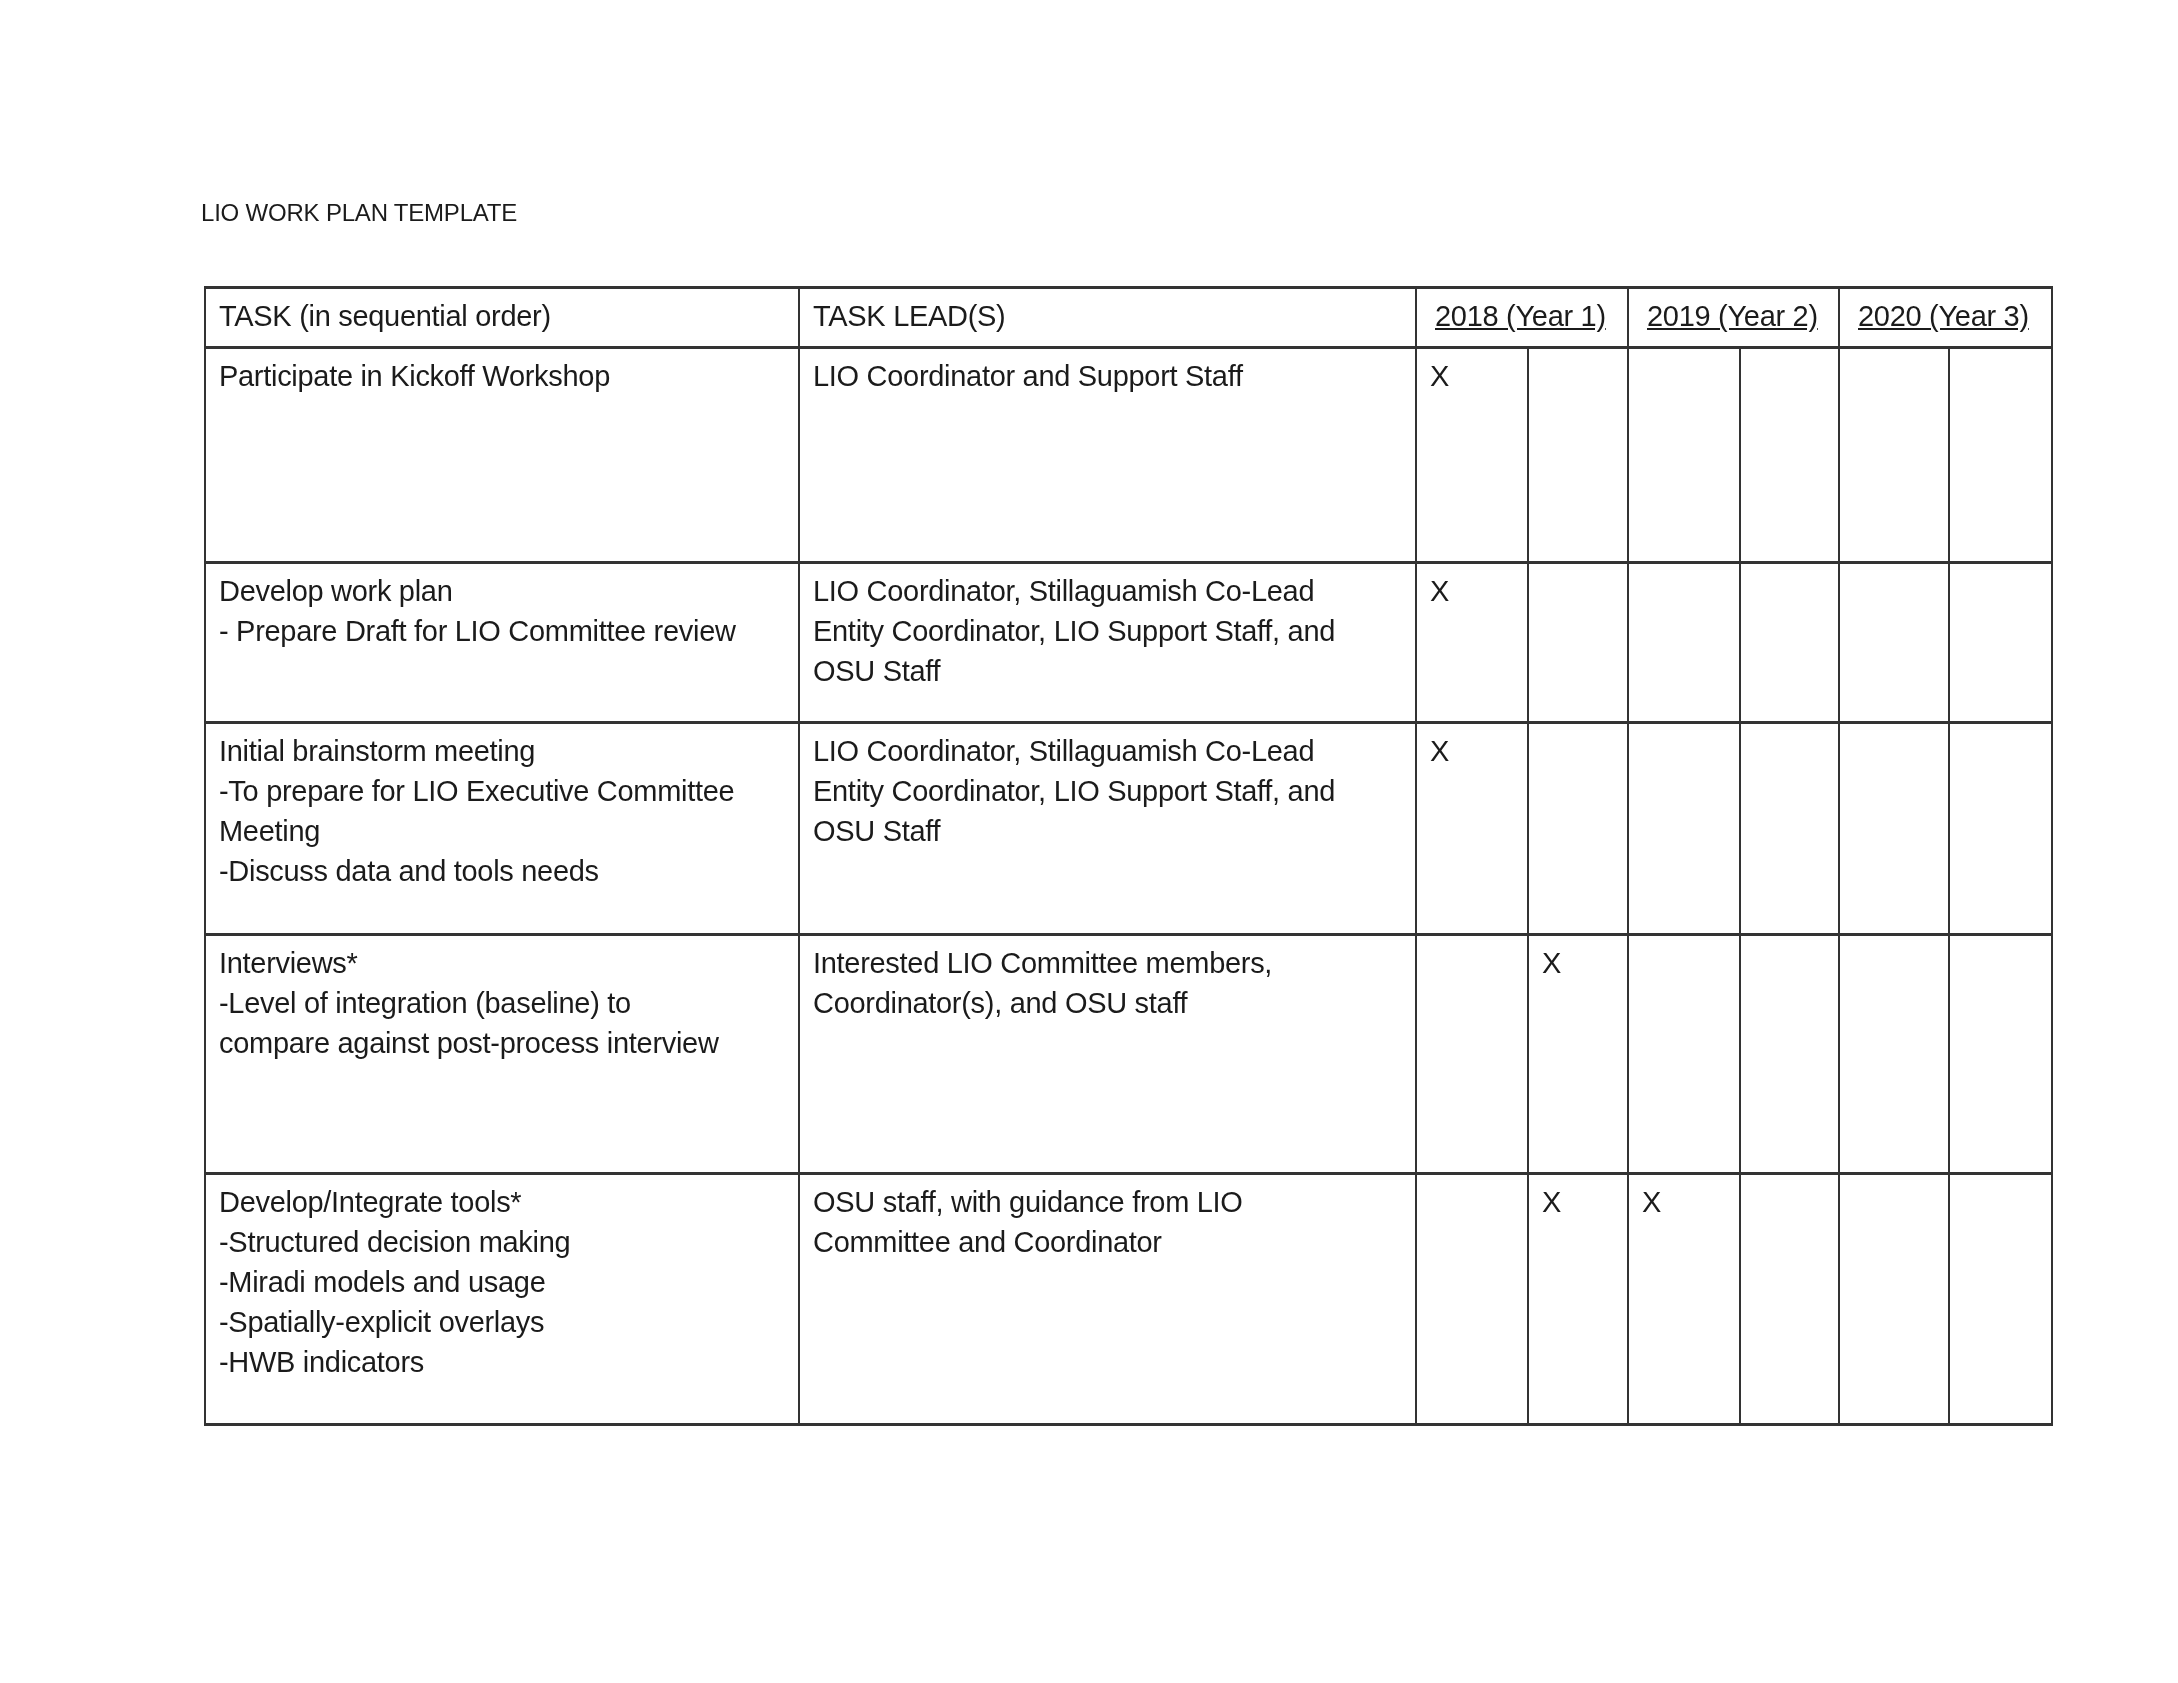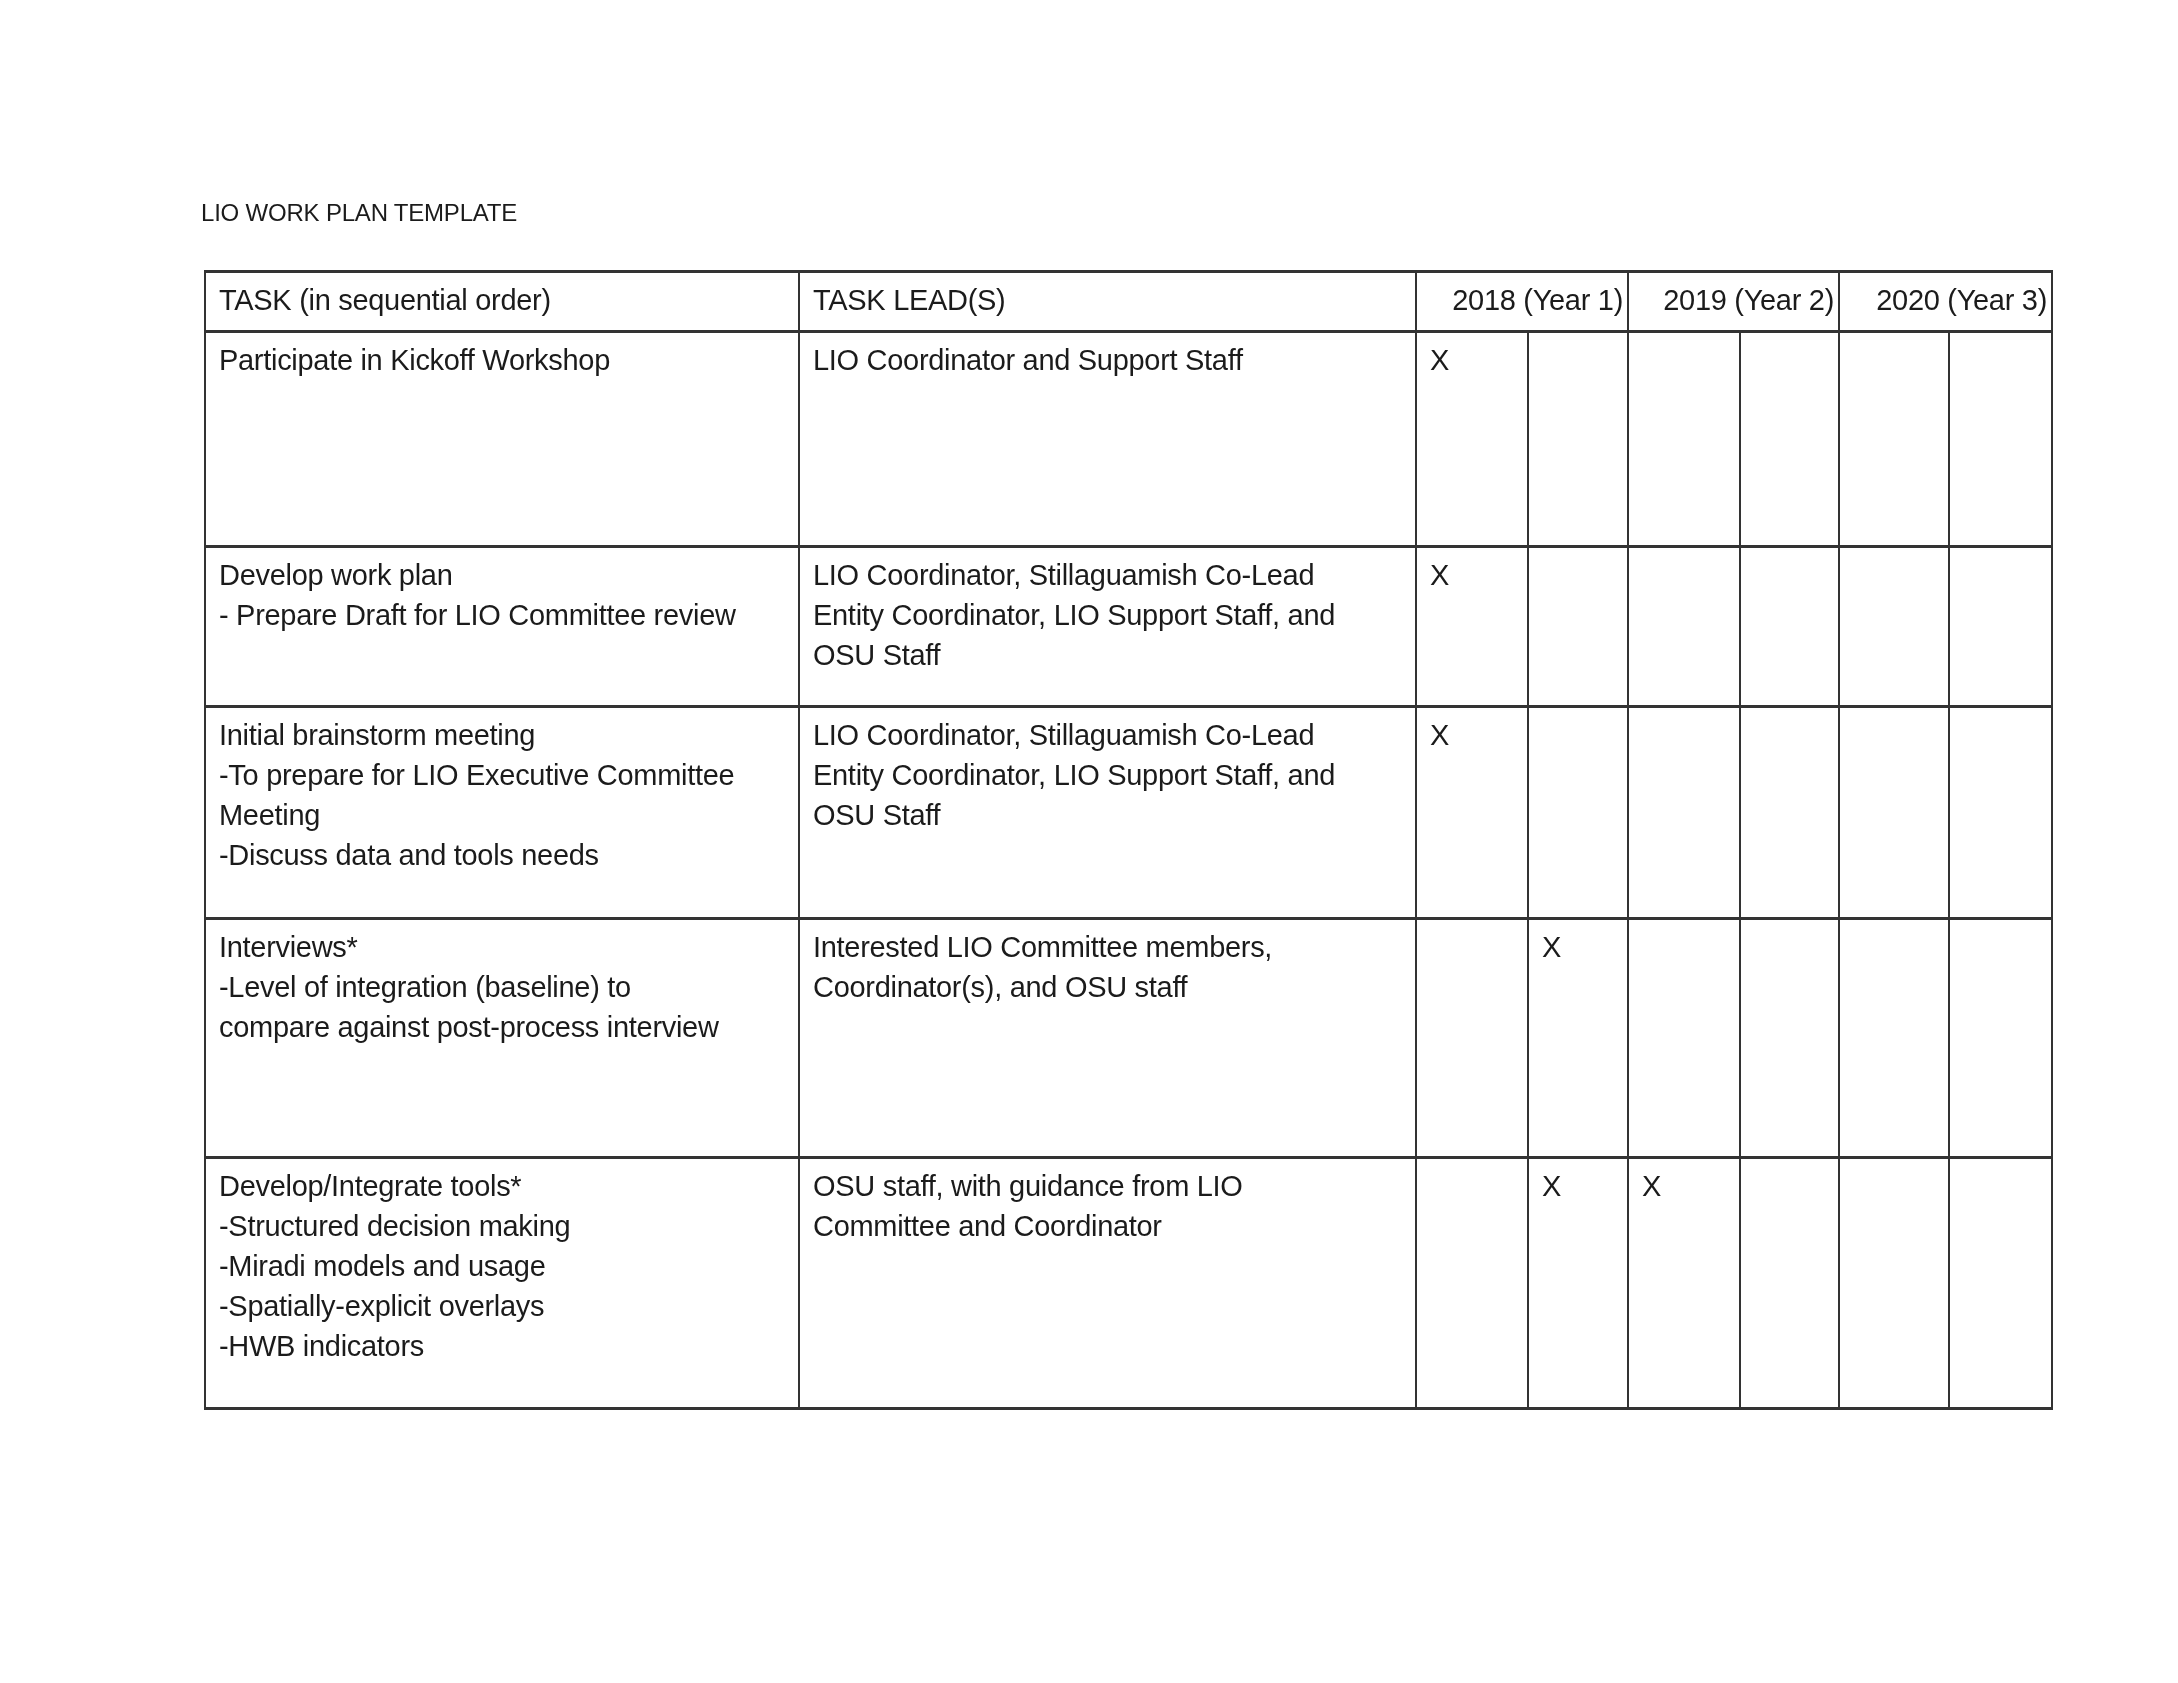--- a/index.html
+++ b/index.html
@@ -16,40 +16,40 @@
     left: 201px;
     top: 195px;
     font-size: 24px;
     line-height: 36px;
     letter-spacing: -0.2px;
     white-space: nowrap;
   }
   .plan-table {
     position: absolute;
     left: 204px;
-    top: 270px;
+    top: 286px;
     width: 1846px;
     border-collapse: collapse;
     table-layout: fixed;
   }
   .cell {
     border: 2px solid #333333;
     border-top-width: 3px;
     border-bottom-width: 3px;
     vertical-align: top;
     font-weight: 400;
     font-size: 29px;
     line-height: 40px;
     letter-spacing: -0.3px;
     padding: 7px 12px 0 13px;
     text-align: left;
     white-space: pre-line;
     overflow: hidden;
   }
-  th.year-col { text-align: right; padding-left: 18px; padding-right: 4px; }
+  th.year-col { text-align: left; padding-left: 18px; padding-right: 4px; text-decoration: underline; }
   td.mark-cell { padding-left: 13px; }
   tr.hd { height: 60px; }
   tr.r0 { height: 215px; }
   tr.r1 { height: 160px; }
   tr.r2 { height: 212px; }
   tr.r3 { height: 239px; }
   tr.r4 { height: 251px; margin-left: 17px; }
 </style>
 </head>
 <body>

